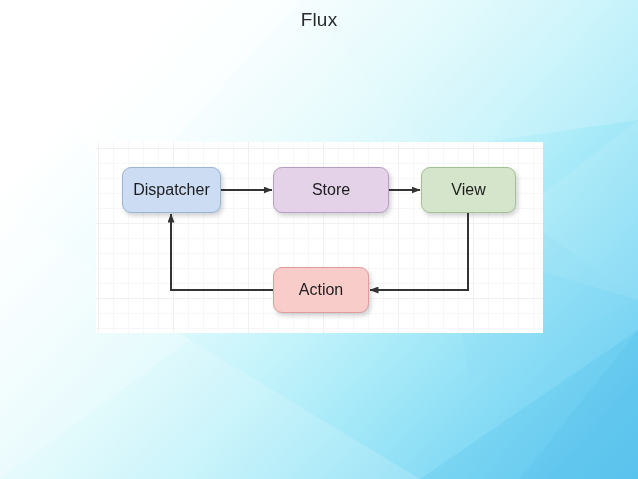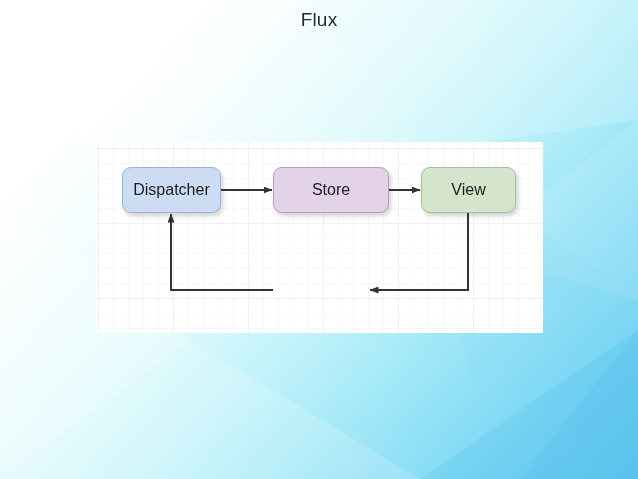--- a/index.html
+++ b/index.html
@@ -181,15 +181,18 @@
     </div>
 
     <div class="node node-store">
       <span class="node-label">Store</span>
     </div>
 
     <div class="node node-view">
       <span class="node-label">View</span>
     </div>
 
+    <div class="node node-action">
+      <span class="node-label">Action</span>
+    </div>
 
   </div>
 </div>
 
 </body></html>

